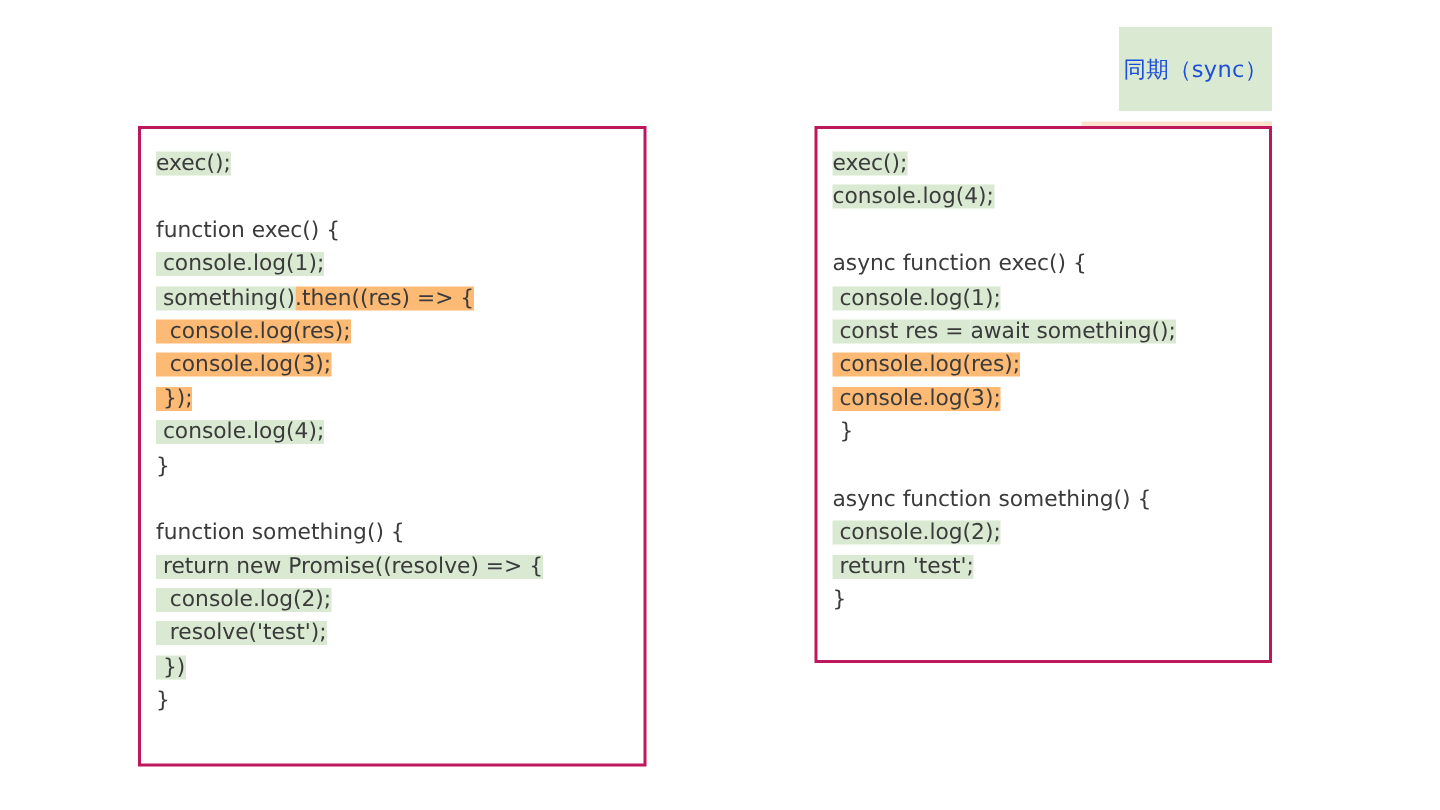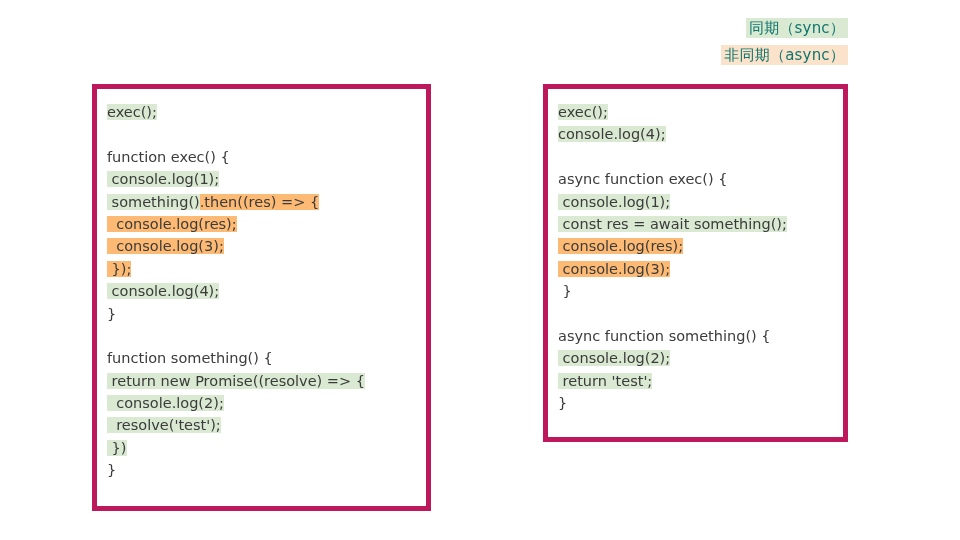--- a/index.html
+++ b/index.html
@@ -21,34 +21,34 @@
     top: 18px;
     right: 112px;
     display: flex;
     flex-direction: column;
     align-items: flex-end;
     gap: 7px;
   }
   .legend-item {
     font-size: 15px;
     line-height: 20px;
-    color: #0f766e;
-    padding: 0 3px;
+    color: #1d4ed8;
+    padding: 18px 3px;
     white-space: nowrap;
     letter-spacing: 0.2px;
   }
   .legend-sync  { background: #d9e9d2; }
   .legend-async { background: #fbe2cb; }
 
   
   .panel {
     position: absolute;
     box-sizing: border-box;
     background: #ffffff;
-    border: 5px solid #be185d;
+    border: 2px solid #be185d;
   }
   .panel-left {
     left: 92px;
     top: 84px;
     width: 339px;
     height: 427px;
   }
   .panel-right {
     left: 543px;
     top: 84px;

